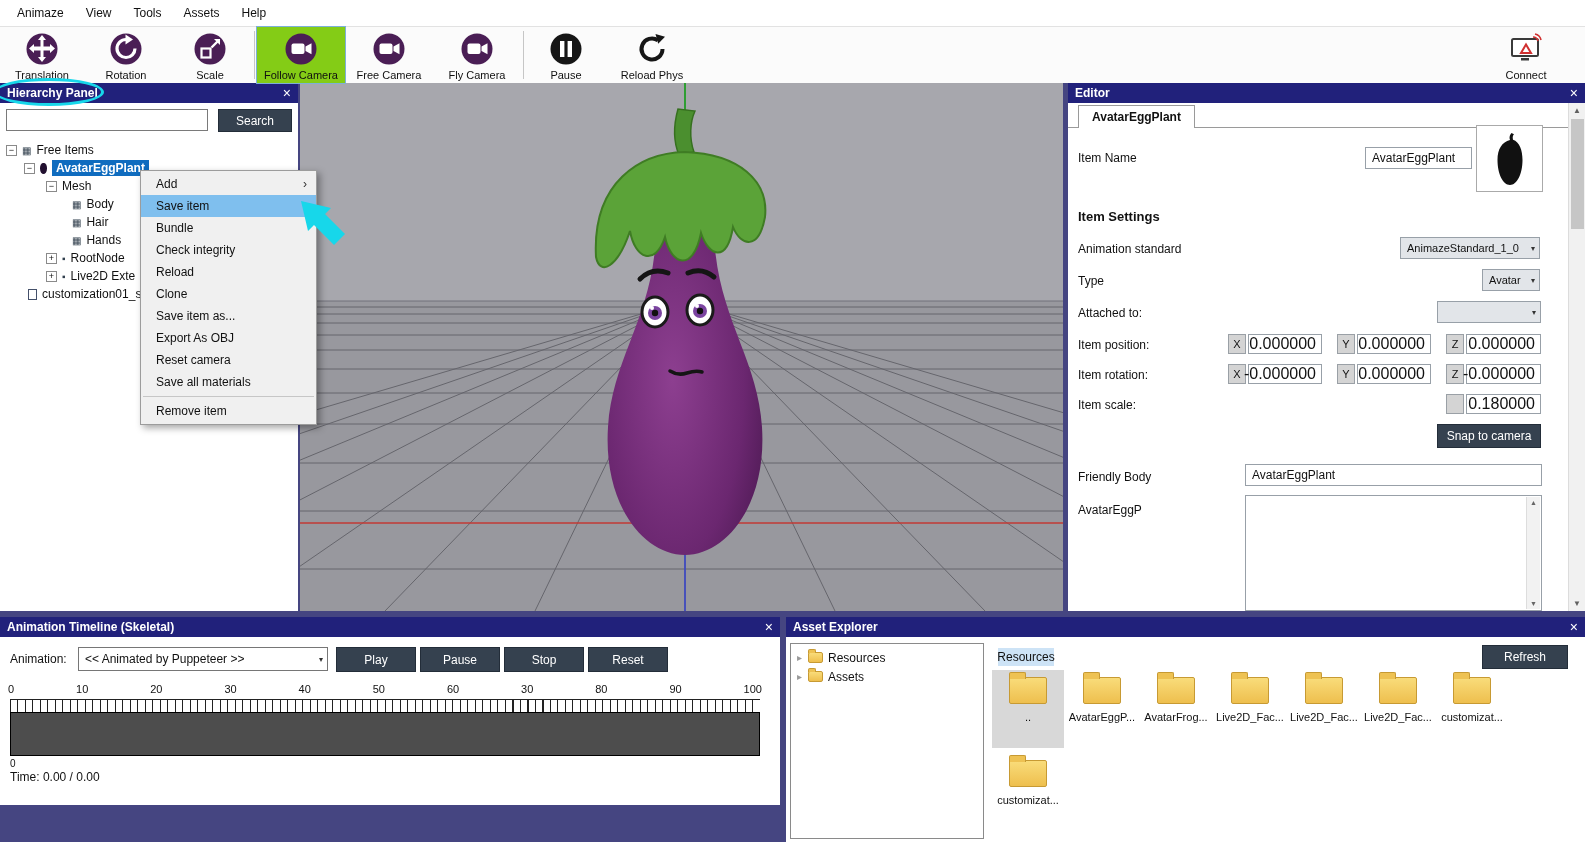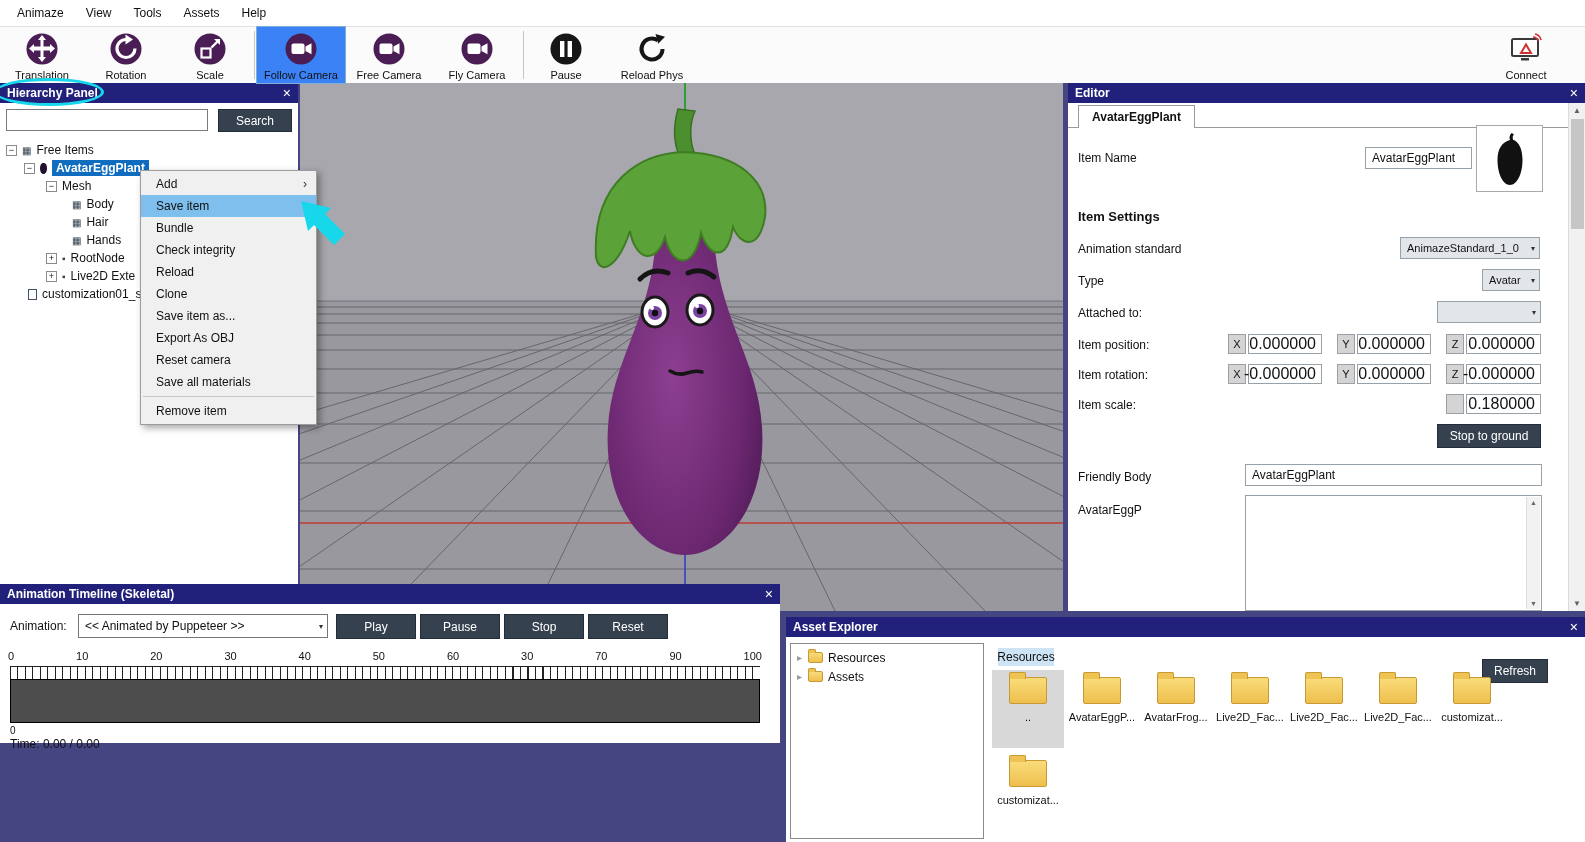--- a/index.html
+++ b/index.html
@@ -7,21 +7,21 @@
 body{position:relative;font-family:"Liberation Sans",sans-serif;font-size:12px;color:#111;background:#454581}
 
 .menubar{position:absolute;left:0;top:0;width:1585px;height:27px;background:#fff;border-bottom:1px solid #e2e2e2;display:flex;align-items:center;padding-left:6px;z-index:10}
 .menu-item{padding:0 11px;height:100%;display:flex;align-items:center;font-size:12px}
 
 .toolbar{position:absolute;left:0;top:27px;width:1585px;height:56px;background:#fbfbfb;display:flex;align-items:stretch;z-index:10}
 .tgroup{display:flex}
 .tsep{width:1px;background:#c6c6c6;margin:4px 2px}
 .tool{width:84px;display:flex;flex-direction:column;align-items:center;justify-content:center;gap:1px}
 .tool.cam{width:88px}
-.tool.selected{background:#3b82f6;outline:1px solid #7db0d8}
+.tool.selected{background:#84cc16;outline:1px solid #7db0d8}
 .tlabel{font-size:11px;color:#101010;white-space:nowrap}
 .ticon{height:38px;display:flex;align-items:center}
 .connect-cell{margin-left:auto;margin-right:16px;width:86px}
 
 .panel{position:absolute;background:#fff}
 .ptitle{height:20px;background:#21217b;color:#fff;display:flex;align-items:center;justify-content:space-between;padding:0 7px;font-weight:bold;font-size:12px}
 .pclose{font-weight:normal;font-size:14px;line-height:1}
 .pbody{position:relative}
 
 .search-input{position:absolute;left:6px;top:6px;width:202px;height:22px;border:1px solid #7a7a7a;background:#fff;font-family:inherit;font-size:12px;padding:0 4px}
@@ -361,21 +361,21 @@
     <div class="nf" style="left:180px;top:261px;width:74px;height:20px">-0.000000</div>
     <div class="ax" style="left:269px;top:261px">Y</div>
     <div class="nf" style="left:289px;top:261px;width:74px;height:20px">0.000000</div>
     <div class="ax" style="left:378px;top:261px">Z</div>
     <div class="nf" style="left:398px;top:261px;width:75px;height:20px">-0.000000</div>
 
     <span class="elabel" style="top:295px">Item scale:</span>
     <div class="ax" style="left:378px;top:291px"></div>
     <div class="nf" style="left:398px;top:291px;width:75px;height:20px">0.180000</div>
 
-    <div class="dbtn" style="position:absolute;left:369px;top:321px;width:104px;height:24px">Stop to ground</div>
+    <div class="dbtn" style="position:absolute;left:369px;top:321px;width:104px;height:24px">Snap to camera</div>
 
     <span class="elabel" style="top:367px">Friendly Body</span>
     <div class="field" style="left:177px;top:361px;width:297px;height:22px">AvatarEggPlant</div>
 
     <span class="elabel" style="top:400px">AvatarEggP</span>
     <div class="descbox">
       <span></span>
       <div class="dscroll">
         <span>▲</span>
         <span>▼</span>
@@ -383,21 +383,21 @@
     </div>
 
     <div class="vscroll">
       <span>▲</span>
       <div class="vthumb"></div>
       <span>▼</span>
     </div>
   </div>
 </div>
 
-<div class="panel" style="left:0;top:584px;width:780px;height:159px">
+<div class="panel" style="left:0;top:617px;width:780px;height:188px">
   <div class="ptitle">
     <span>Animation Timeline (Skeletal)</span>
     <span class="pclose">×</span>
   </div>
   <div class="pbody" style="height:205px">
     <span class="elabel" style="left:10px;top:15px">Animation:</span>
     <div class="combo white" style="left:78px;top:10px;width:250px;height:24px">
       <span>&lt;&lt; Animated by Puppeteer &gt;&gt;</span>
       <span class="carr">▾</span>
     </div>
@@ -408,21 +408,21 @@
 
     <div class="ruler">
       <span>0</span>
       <span>10</span>
       <span>20</span>
       <span>30</span>
       <span>40</span>
       <span>50</span>
       <span>60</span>
       <span>30</span>
-      <span>70</span>
+      <span>80</span>
       <span>90</span>
       <span>100</span>
     </div>
     <div class="ticks"></div>
     <div class="band"></div>
     <span class="elabel" style="left:10px;top:121px;font-size:10px">0</span>
     <span class="elabel" style="left:10px;top:133px">Time: 0.00 / 0.00</span>
   </div>
 </div>
 
@@ -439,21 +439,21 @@
         <span>Resources</span>
       </div>
       <div class="atrow">
         <span class="chev">▸</span>
         <span class="folder small"></span>
         <span>Assets</span>
       </div>
     </div>
 
     <div class="chip">Resources</div>
-    <div class="dbtn" style="position:absolute;left:696px;top:22px;width:66px;height:24px">Refresh</div>
+    <div class="dbtn" style="position:absolute;left:696px;top:8px;width:86px;height:24px">Refresh</div>
 
     <div class="fcell sel2" style="left:206px;top:33px">
       <div class="folder"></div>
       <span class="flabel">..</span>
     </div>
     <div class="fcell" style="left:354px;top:33px">
       <div class="folder"></div>
       <span class="flabel">AvatarFrog...</span>
     </div>
     <div class="fcell" style="left:280px;top:33px">

